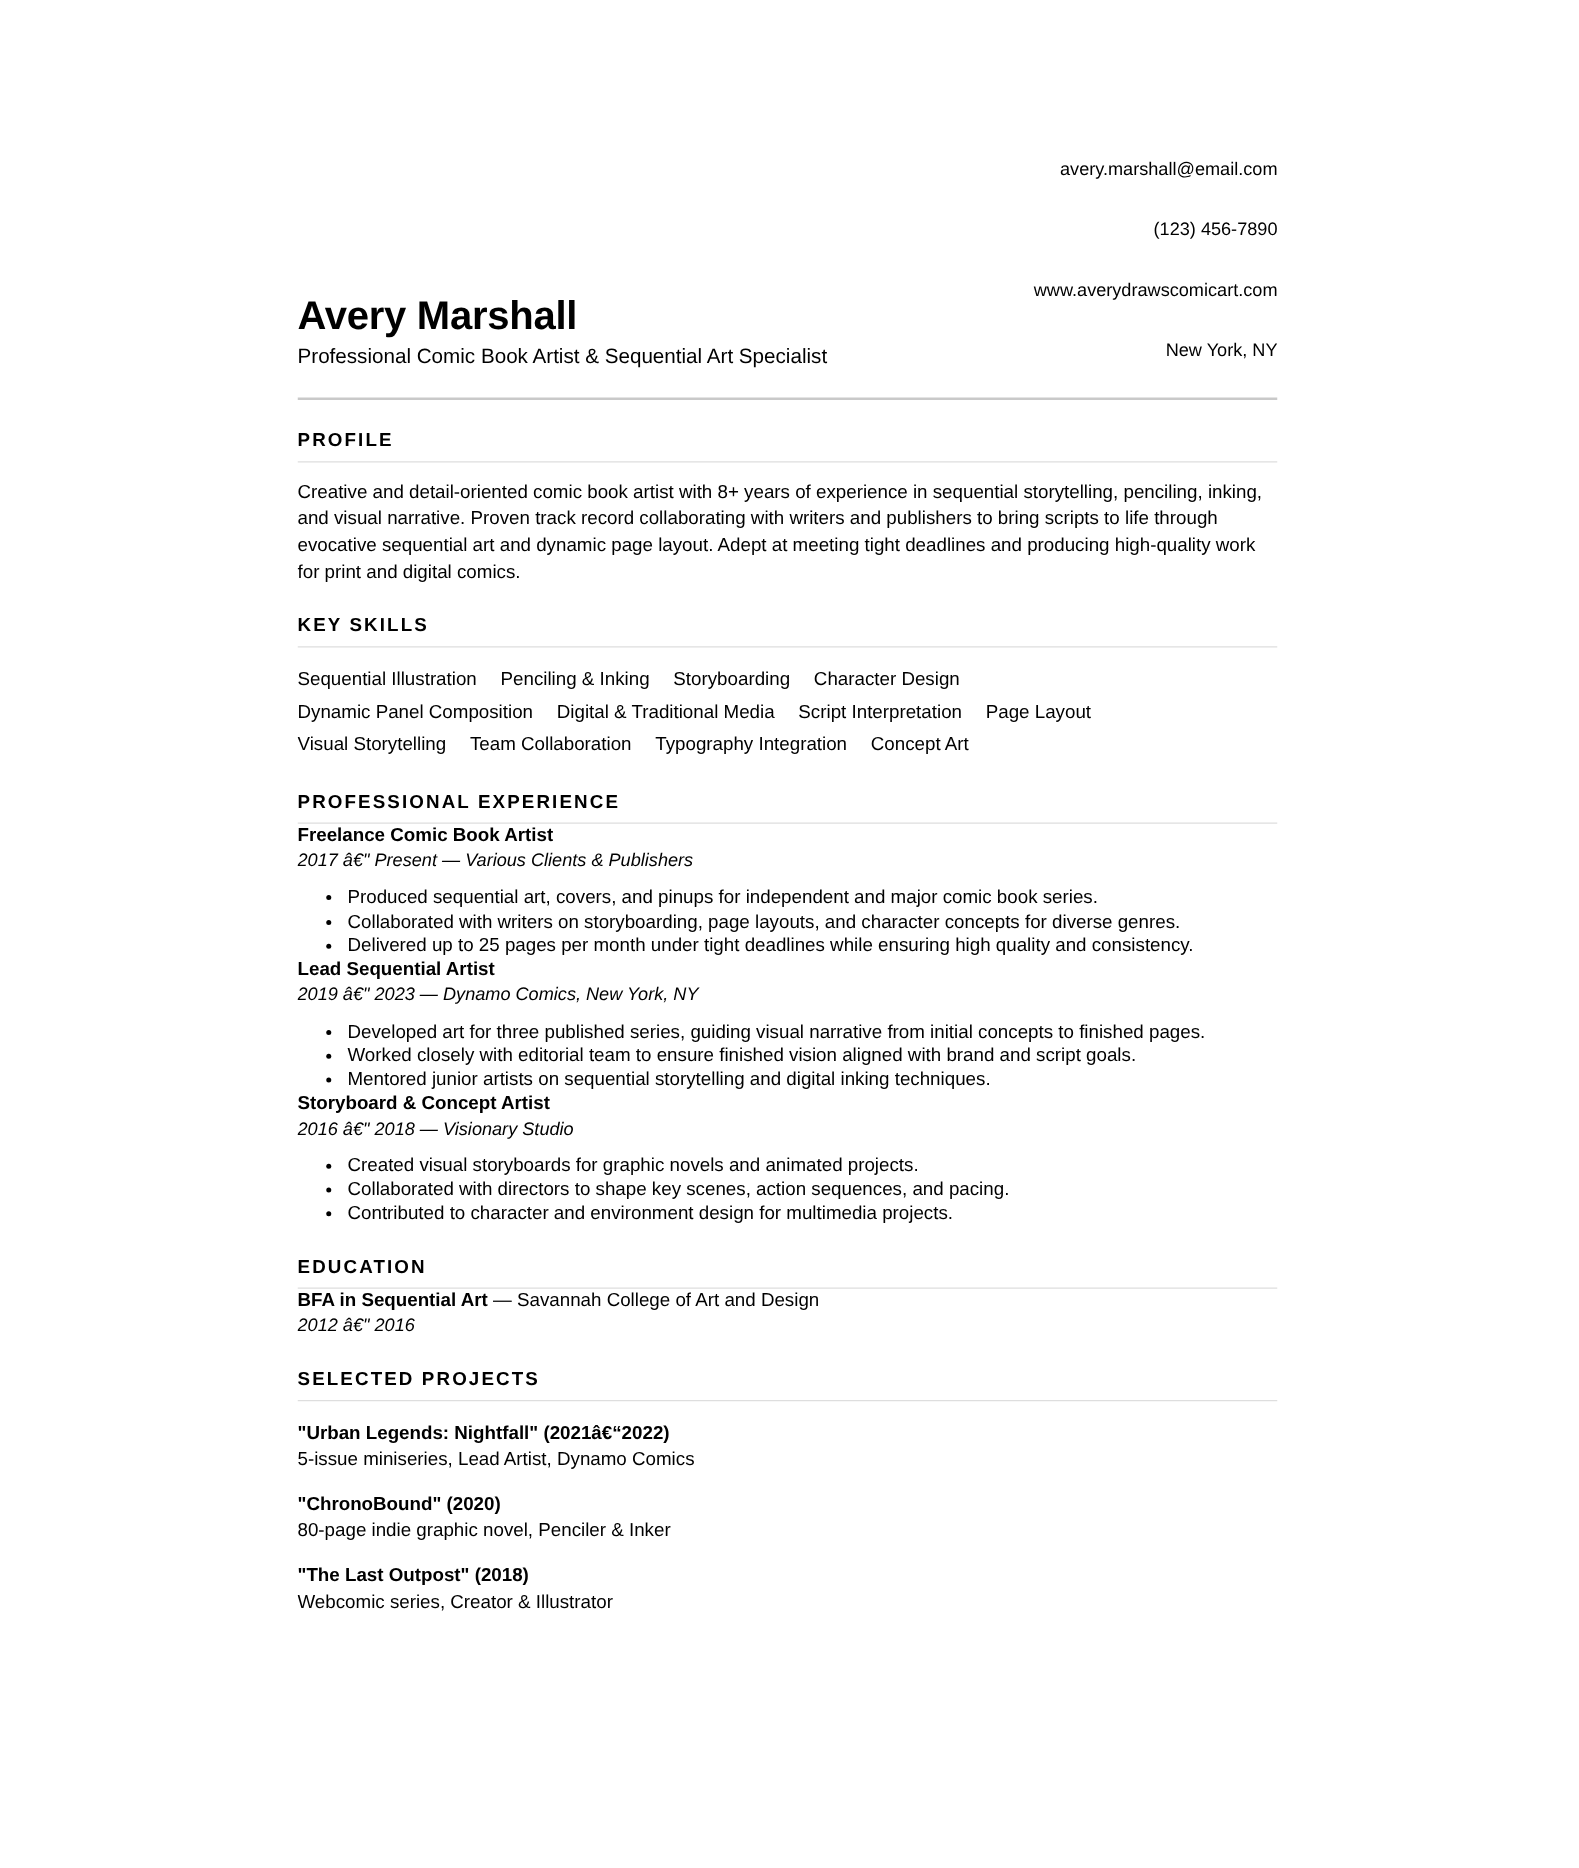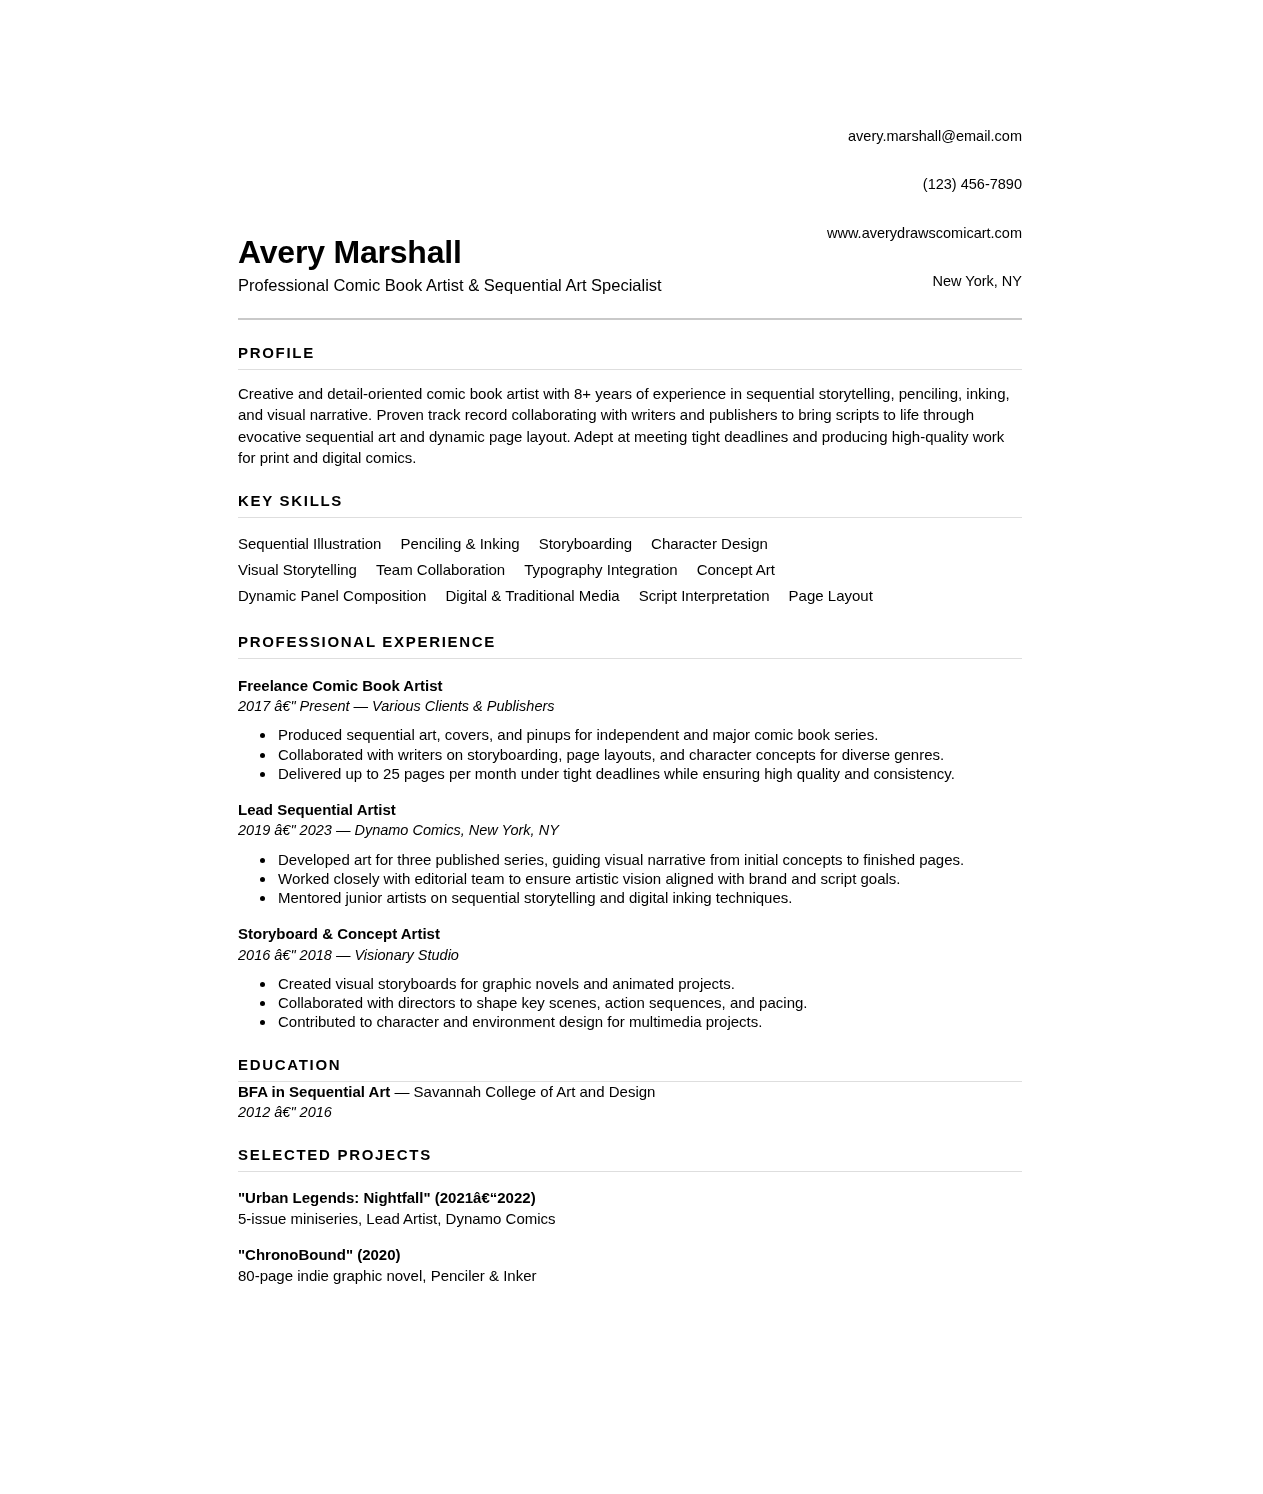--- a/index.html
+++ b/index.html
@@ -102,21 +102,21 @@
   .skills { margin-top: 13px; }
   .skill-row {
     font-size: 15px;
     line-height: 1.72;
     white-space: nowrap;
   }
   .skill-item { margin-right: 19px; }
   .skill-item:last-child { margin-right: 0; }
 
   
-  .job { margin-top: 17px; }
+  .job { }
   .job:first-of-type { margin-top: 15px; }
   .job-title {
     font-size: 15px;
     font-weight: bold;
     line-height: 1.35;
     margin: 0;
   }
   .job-meta {
     font-size: 14.5px;
     font-style: italic;
@@ -192,24 +192,24 @@
     </div>
 
     <div class="section">
       <h2 class="section-title">KEY SKILLS</h2>
       <div class="section-rule"></div>
       <div class="skills">
         <div class="skill-row">
           <span class="skill-item">Sequential Illustration</span><span class="skill-item">Penciling &amp; Inking</span><span class="skill-item">Storyboarding</span><span class="skill-item">Character Design</span>
         </div>
         <div class="skill-row">
-          <span class="skill-item">Visual Storytelling</span><span class="skill-item">Team Collaboration</span><span class="skill-item">Typography Integration</span><span class="skill-item">Concept Art</span>
+          <span class="skill-item">Dynamic Panel Composition</span><span class="skill-item">Digital &amp; Traditional Media</span><span class="skill-item">Script Interpretation</span><span class="skill-item">Page Layout</span>
         </div>
         <div class="skill-row">
-          <span class="skill-item">Dynamic Panel Composition</span><span class="skill-item">Digital &amp; Traditional Media</span><span class="skill-item">Script Interpretation</span><span class="skill-item">Page Layout</span>
+          <span class="skill-item">Visual Storytelling</span><span class="skill-item">Team Collaboration</span><span class="skill-item">Typography Integration</span><span class="skill-item">Concept Art</span>
         </div>
       </div>
     </div>
 
     <div class="section">
       <h2 class="section-title">PROFESSIONAL EXPERIENCE</h2>
       <div class="section-rule"></div>
 
       <div class="job">
         <div class="job-title">Freelance Comic Book Artist</div>
@@ -219,21 +219,21 @@
           <li>Collaborated with writers on storyboarding, page layouts, and character concepts for diverse genres.</li>
           <li>Delivered up to 25 pages per month under tight deadlines while ensuring high quality and consistency.</li>
         </ul>
       </div>
 
       <div class="job">
         <div class="job-title">Lead Sequential Artist</div>
         <div class="job-meta">2019 â€" 2023 — Dynamo Comics, New York, NY</div>
         <ul class="bullets">
           <li>Developed art for three published series, guiding visual narrative from initial concepts to finished pages.</li>
-          <li>Worked closely with editorial team to ensure artistic vision aligned with brand and script goals.</li>
+          <li>Worked closely with editorial team to ensure finished vision aligned with brand and script goals.</li>
           <li>Mentored junior artists on sequential storytelling and digital inking techniques.</li>
         </ul>
       </div>
 
       <div class="job">
         <div class="job-title">Storyboard &amp; Concept Artist</div>
         <div class="job-meta">2016 â€" 2018 — Visionary Studio</div>
         <ul class="bullets">
           <li>Created visual storyboards for graphic novels and animated projects.</li>
           <li>Collaborated with directors to shape key scenes, action sequences, and pacing.</li>

